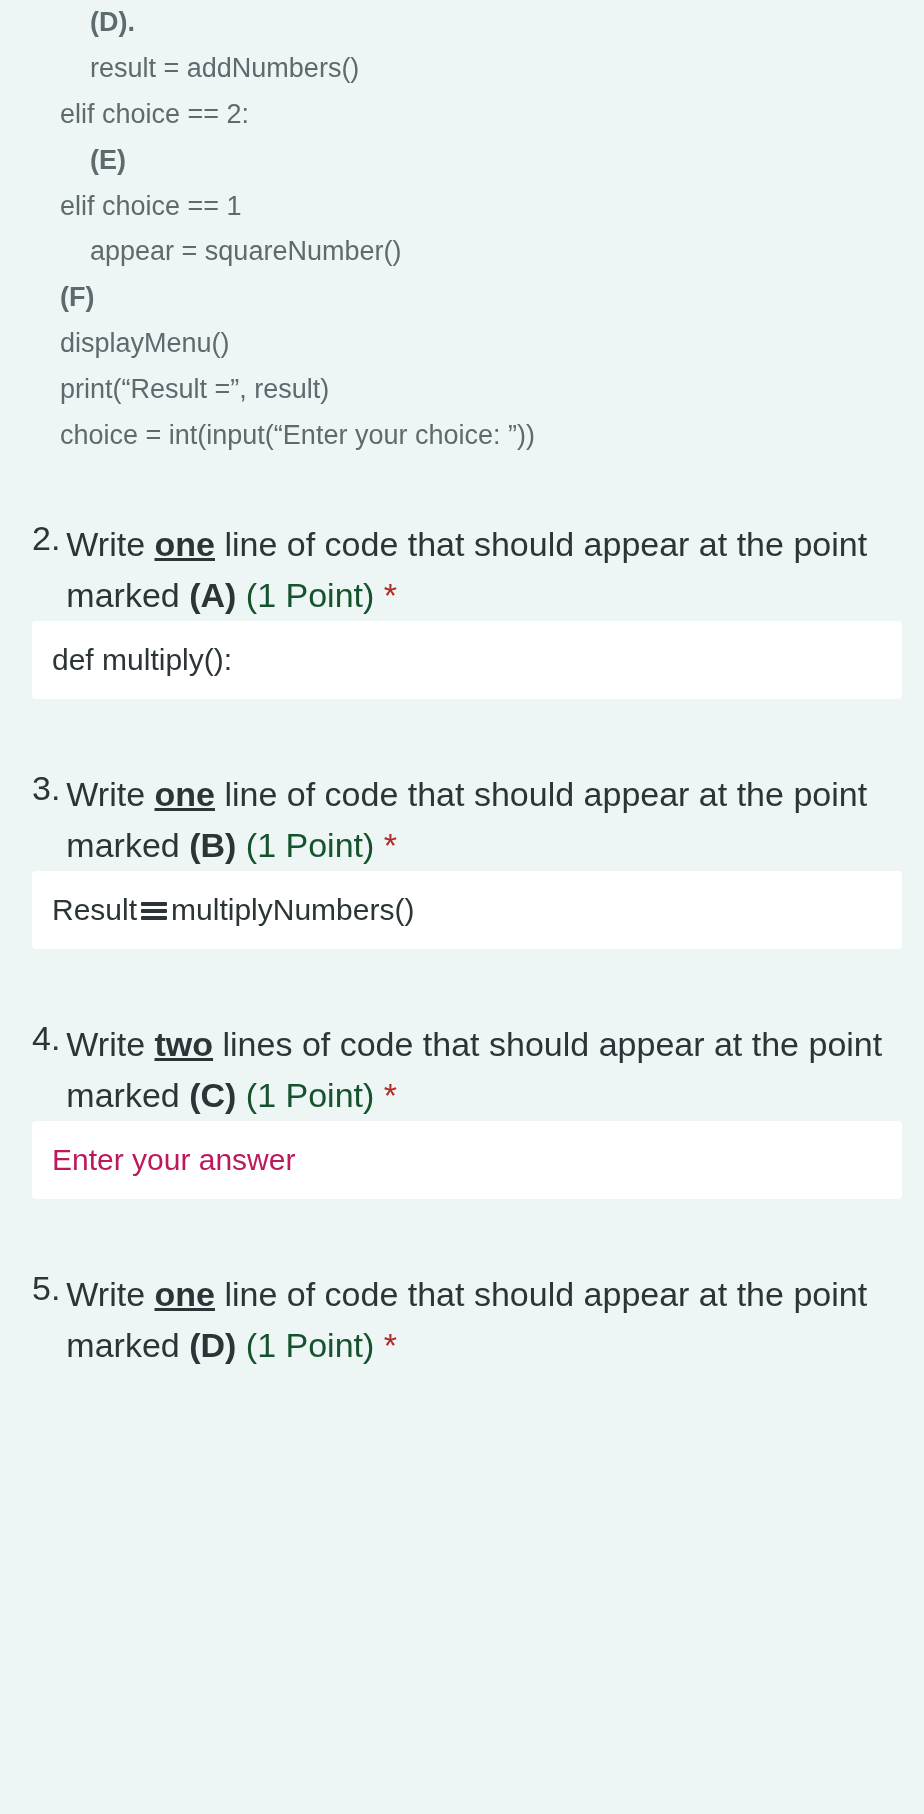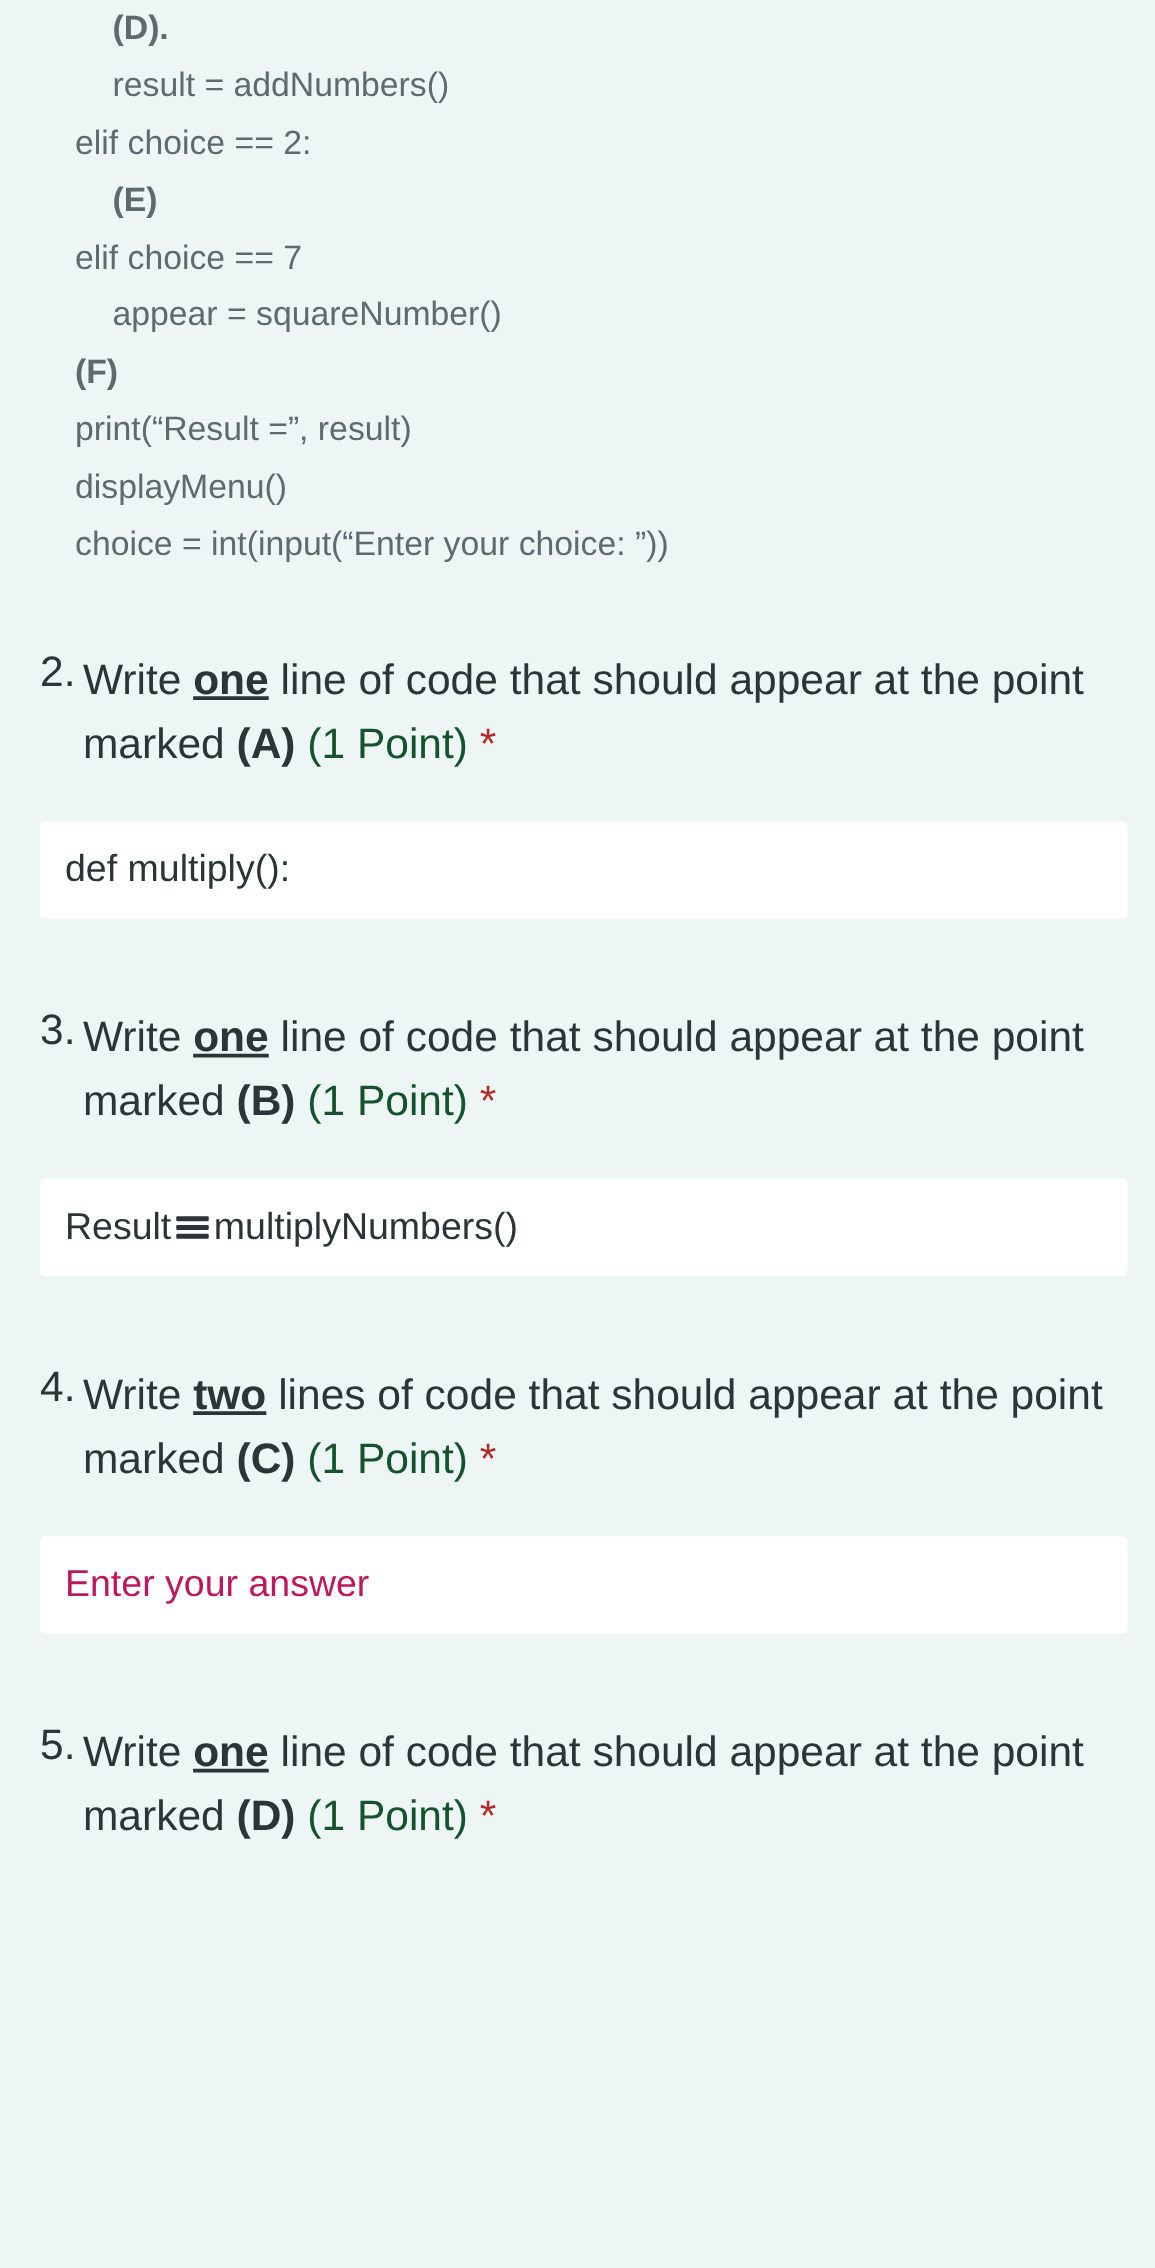--- a/index.html
+++ b/index.html
@@ -40,21 +40,20 @@
   .q-text {
     font-size: 34px;
     color: #2b3436;
     line-height: 1.5;
   }
   .q-text .one-strong { font-weight: 700; text-decoration: underline; }
   .q-text .mark-strong { font-weight: 700; }
   .points { color: #14532d; }
   .req { color: #b12b27; }
   .answer-box {
-    margin-top: 36px;
     background: #ffffff;
     border-radius: 4px;
     padding: 22px 20px;
     font-size: 30px;
     color: #2b3436;
     min-height: 70px;
   }
   .answer-box.placeholder { color: #be185d; }
   .hamburger {
     display: inline-block;
@@ -74,25 +73,25 @@
 </head>
 <body>
 
 <div class="page">
 
   <div class="code-block">
     <div class="code-line">    <span class="bold">(D).</span></div>
     <div class="code-line">    result = addNumbers()</div>
     <div class="code-line">elif choice == 2:</div>
     <div class="code-line">    <span class="bold">(E)</span></div>
-    <div class="code-line">elif choice == 7</div>
+    <div class="code-line">elif choice == 1</div>
     <div class="code-line">    appear = squareNumber()</div>
     <div class="code-line"><span class="bold">(F)</span></div>
+    <div class="code-line">displayMenu()</div>
     <div class="code-line">print(“Result =”, result)</div>
-    <div class="code-line">displayMenu()</div>
     <div class="code-line">choice = int(input(“Enter your choice: ”))</div>
   </div>
 
   <div class="question-block">
     <div class="q-row">
       <div class="q-number">2.</div>
       <div class="q-text">
         <span>Write </span><span class="one-strong">one</span><span> line of code that should appear at the point marked </span><span class="mark-strong">(A)</span><span class="points">  (1 Point)</span><span class="req"> *</span>
       </div>
     </div>

